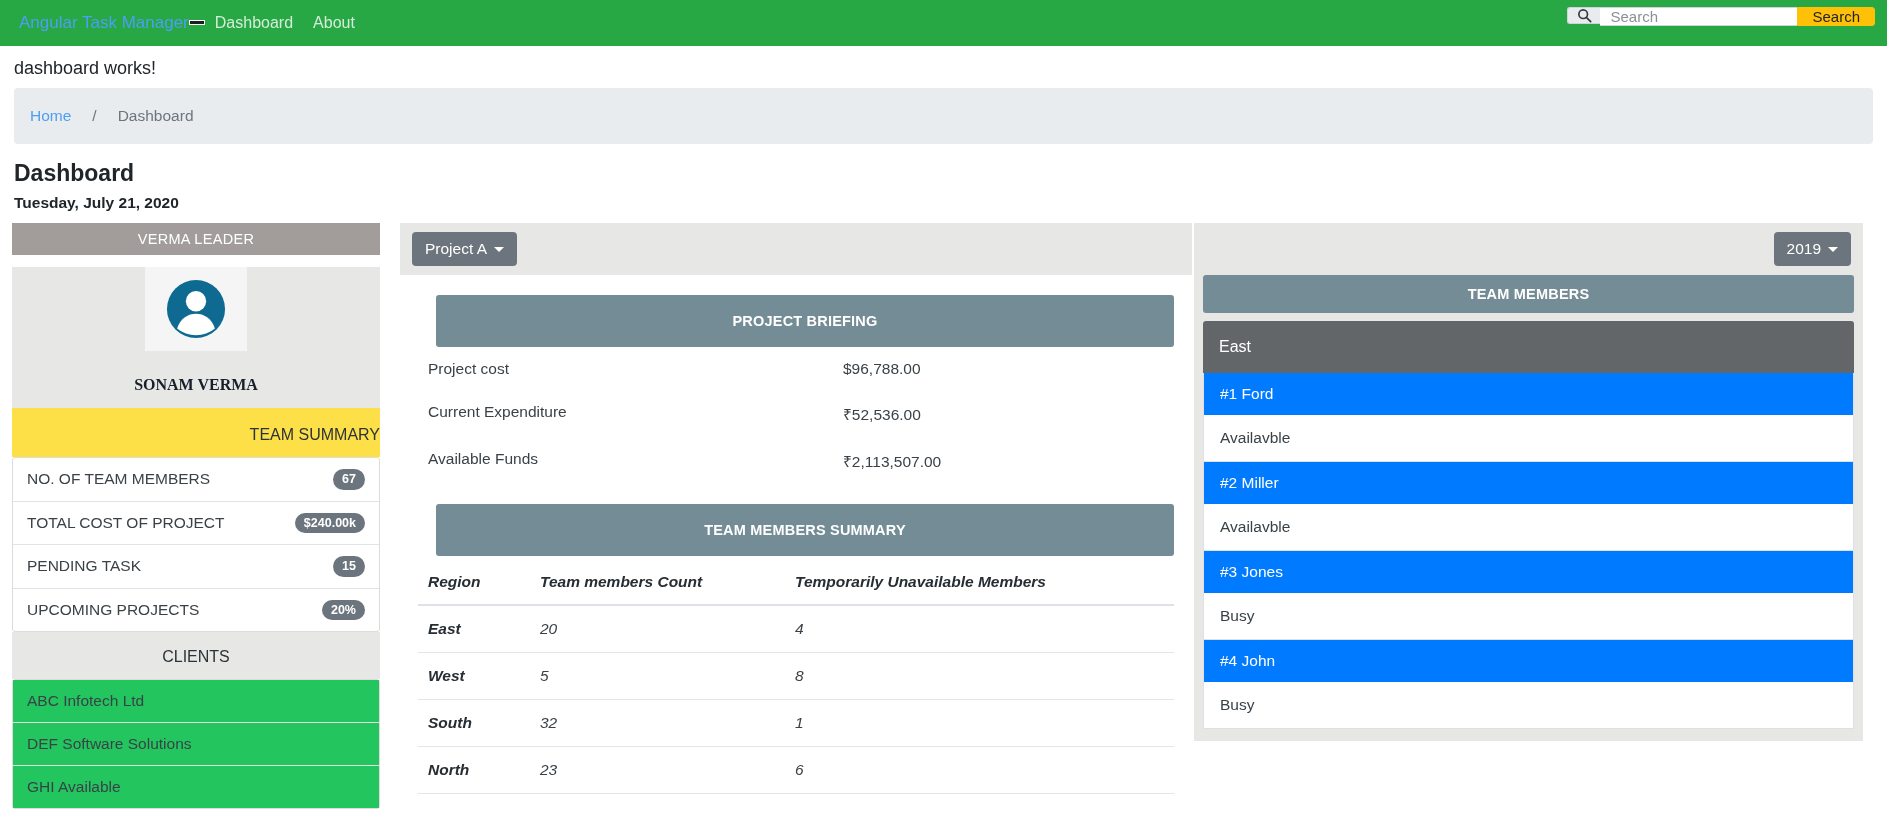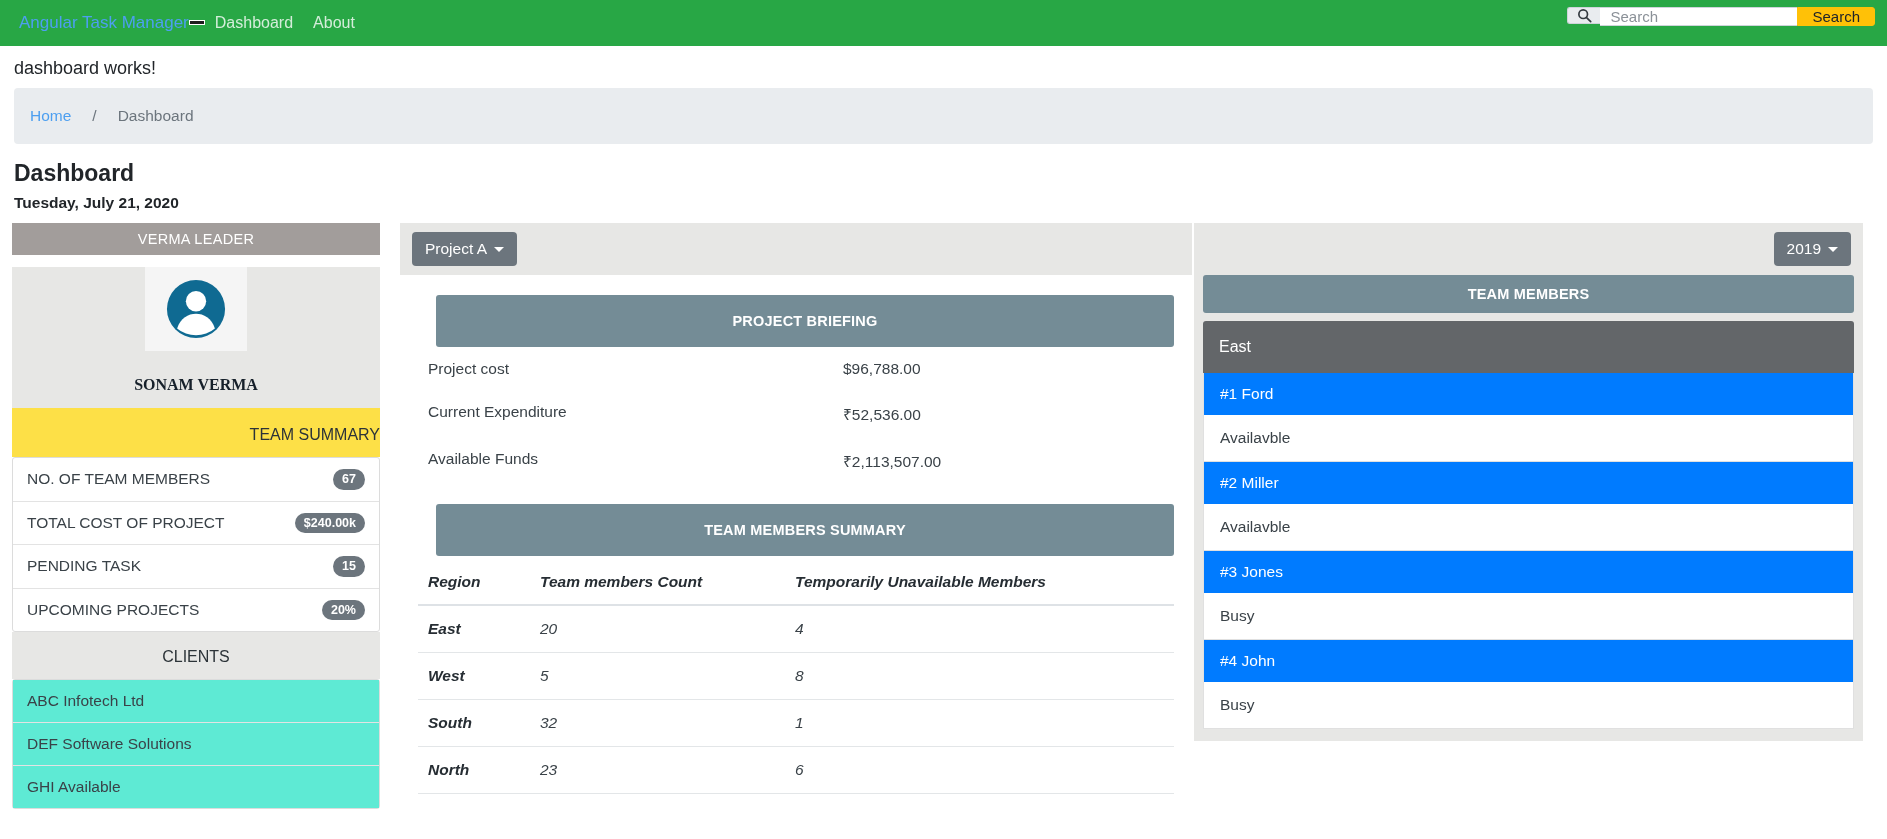--- a/index.html
+++ b/index.html
@@ -114,21 +114,21 @@
     background:#6c757d; color:#fff; font-size:12.5px; font-weight:bold;
     border-radius:11px; padding:4px 9px; line-height:1;
     white-space:nowrap;
   }
   .clients-head{
     text-align:center; font-size:16px; color:#2c3338;
     background:#e7e7e5; padding:16px 0 13px 0;
   }
   .client-row{
     padding:12px 14px; border-bottom:1px solid #e3e3e3;
-    font-size:15.5px; color:#3a4248; background:#5eead4;
+    font-size:15.5px; color:#3a4248; background:#22c55e;
   }
   .client-row:last-child{ border-bottom:none; }
 
   
   .toolbar{
     background:#e7e7e5; padding:9px 12px; display:flex; align-items:center;
     position:relative; min-height:52px;
   }
   .dd-btn{
     background:#6c757d; color:#fff; border:none; border-radius:4px;

